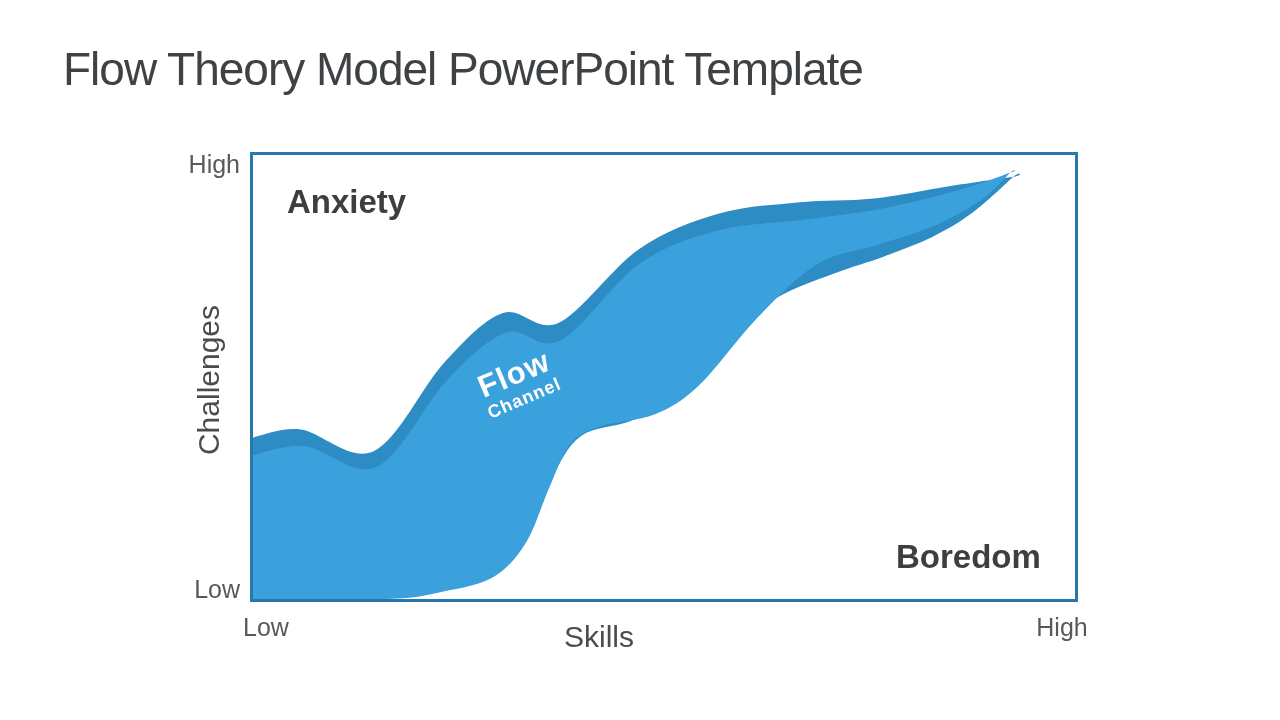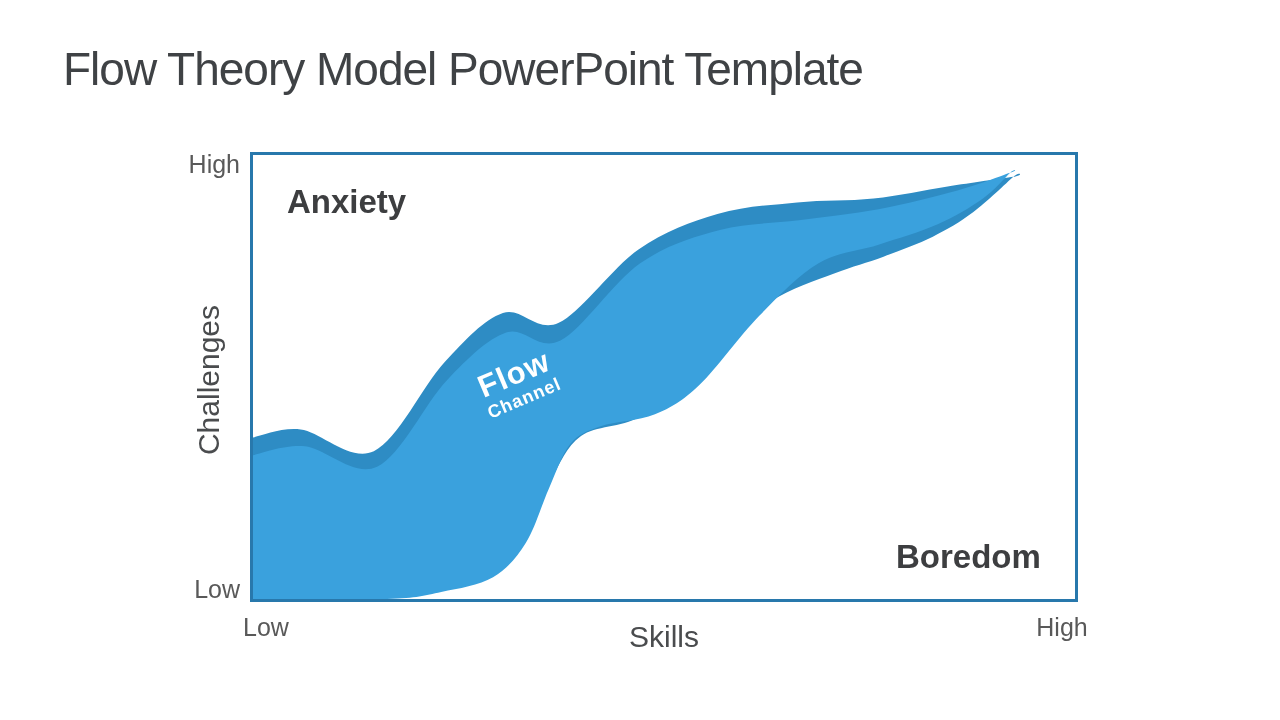--- a/index.html
+++ b/index.html
@@ -51,21 +51,21 @@
     position:absolute;font-size:25px;color:var(--tick-text);white-space:nowrap;
   }
   .tick-y-high{left:140px;top:150px;width:100px;text-align:right;}
   .tick-y-low{left:140px;top:575px;width:100px;text-align:right;}
   .tick-x-low{left:216px;top:613px;width:100px;text-align:center;}
   .tick-x-high{left:1012px;top:613px;width:100px;text-align:center;}
 
   .axis-title{
     position:absolute;font-size:30px;color:var(--axis-label-text);white-space:nowrap;
   }
-  .axis-title-x{left:564px;top:620px;width:200px;text-align:center;}
+  .axis-title-x{left:564px;top:620px;width:200px;text-align:left;}
   .axis-title-y{
     left:62px;top:360px;width:300px;height:40px;text-align:center;
     transform:rotate(-90deg);
   }
 </style>
 </head>
 <body>
 
 <div class="slide">
 

